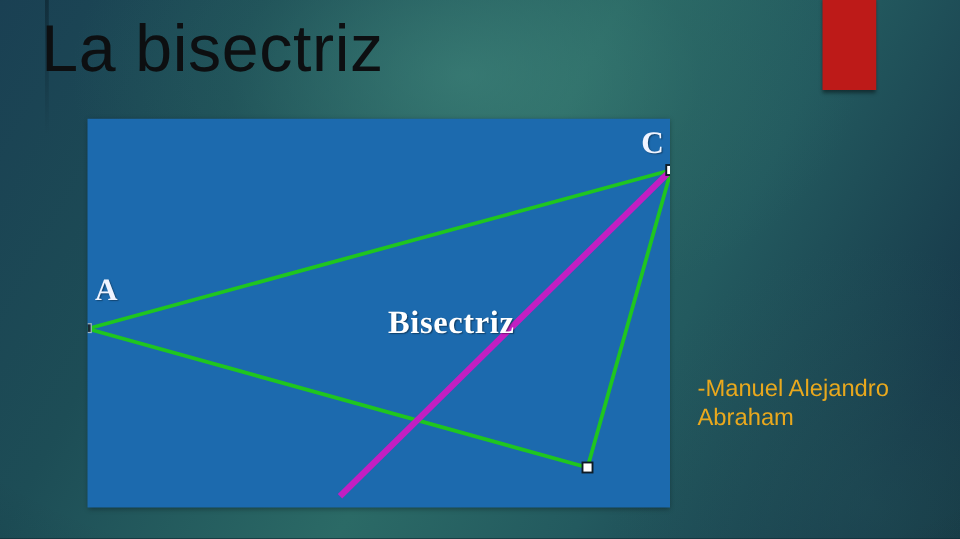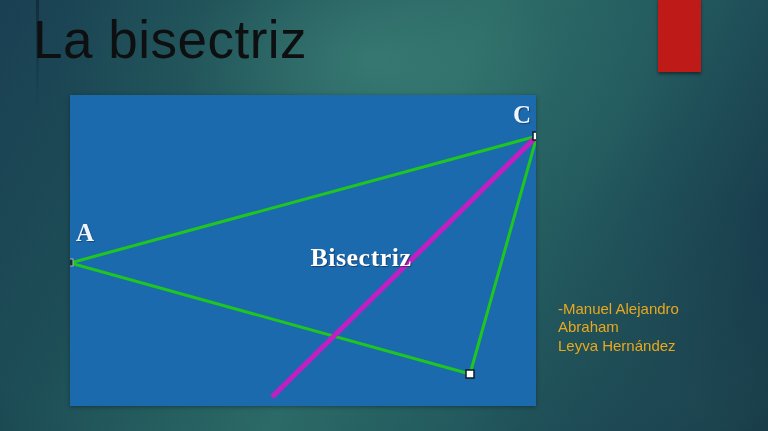--- a/index.html
+++ b/index.html
@@ -112,21 +112,21 @@
     margin-left: 23px;
   }
 
   
   .credits {
     position: absolute;
     left: 558px;
     top: 300px;
     width: 206px;
     color: #e9a81d;
-    font-size: 15px;
+    font-size: 19px;
     line-height: 1.22;
     font-weight: 400;
   }
   .credits div { white-space: nowrap; }
 </style>
 </head>
 <body>
 
 <div id="slide">
 
@@ -158,16 +158,15 @@
     <div class="vlabel a">A</div>
 
     <div class="vlabel c">C</div>
 
     <div class="bis-label">Bisectriz</div>
   </div>
 
   <div class="credits">
     <div>-Manuel Alejandro</div>
     <div>Abraham</div>
-    <div>Leyva Hernández</div>
   </div>
 
 </div>
 
 </body></html>

